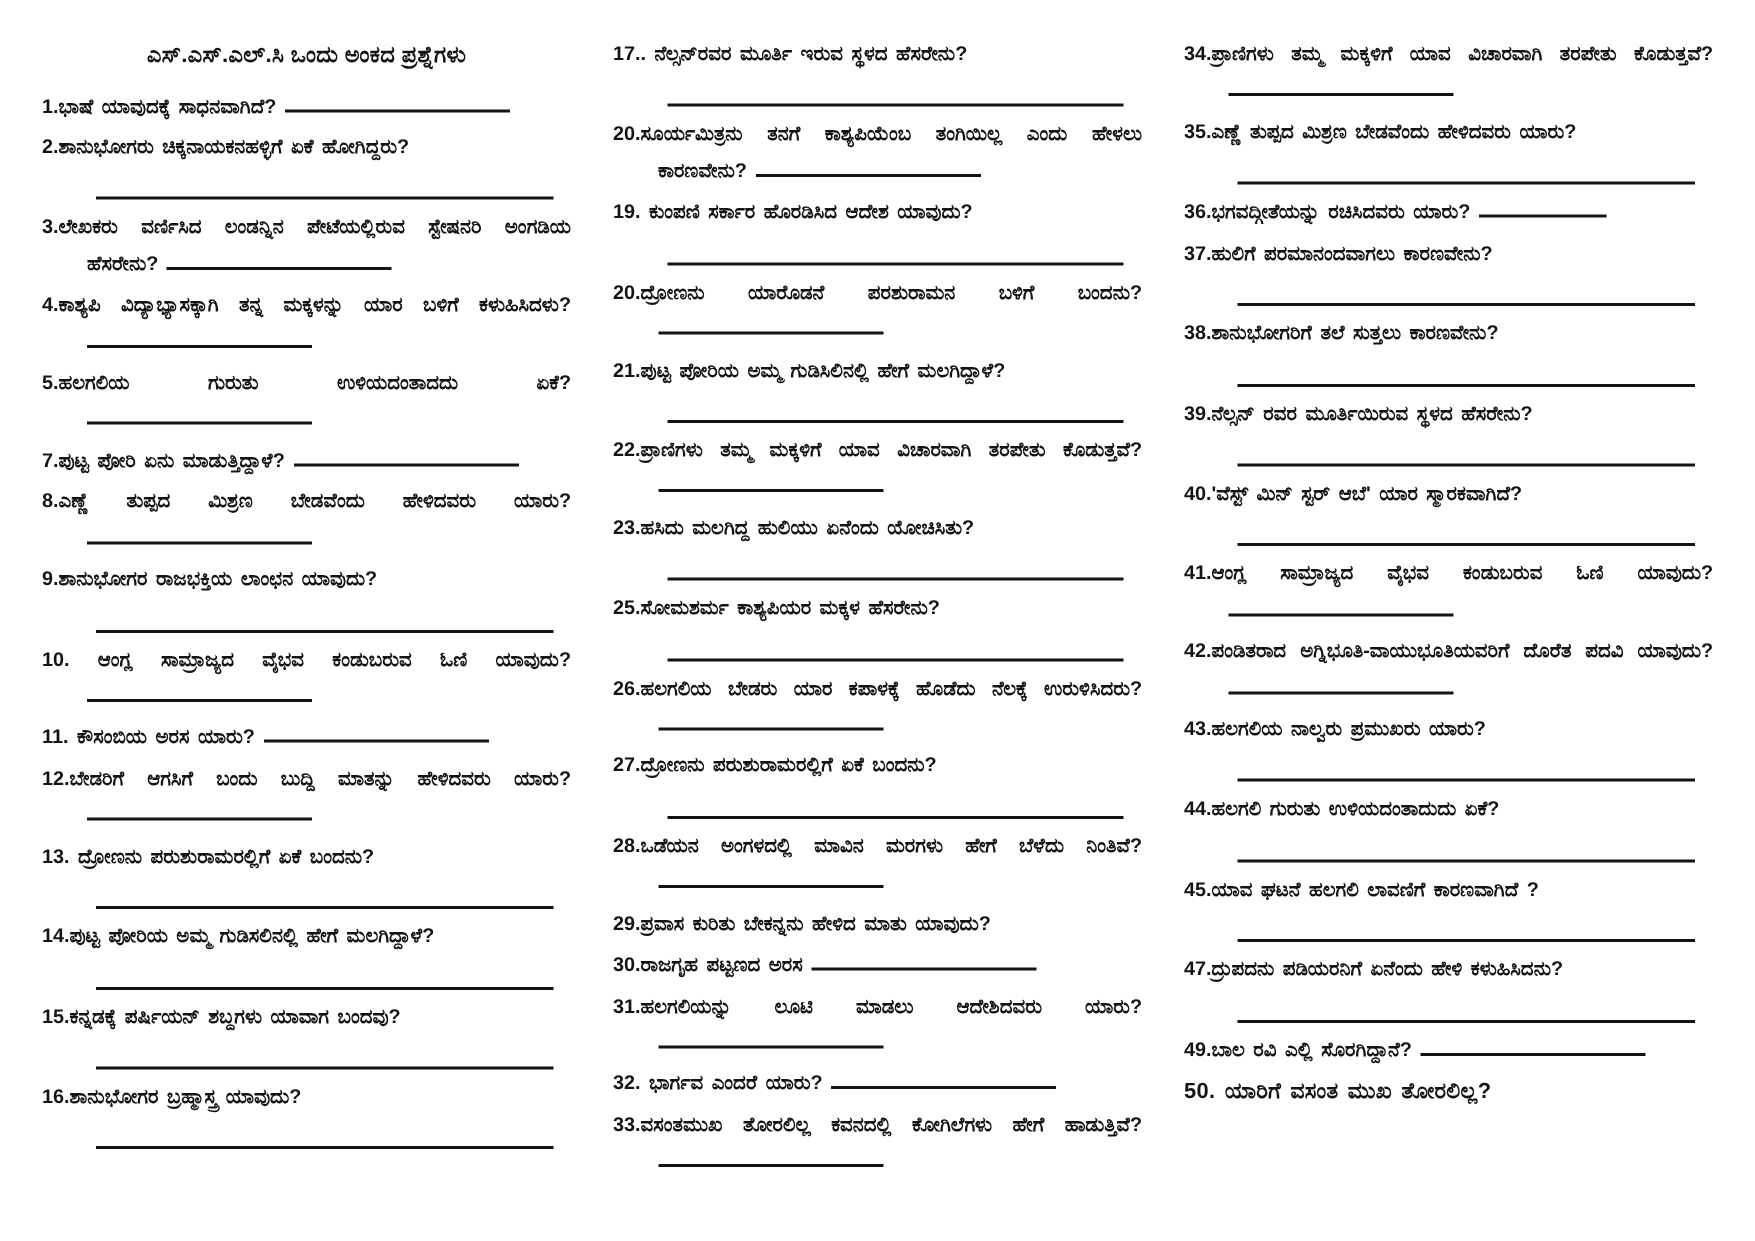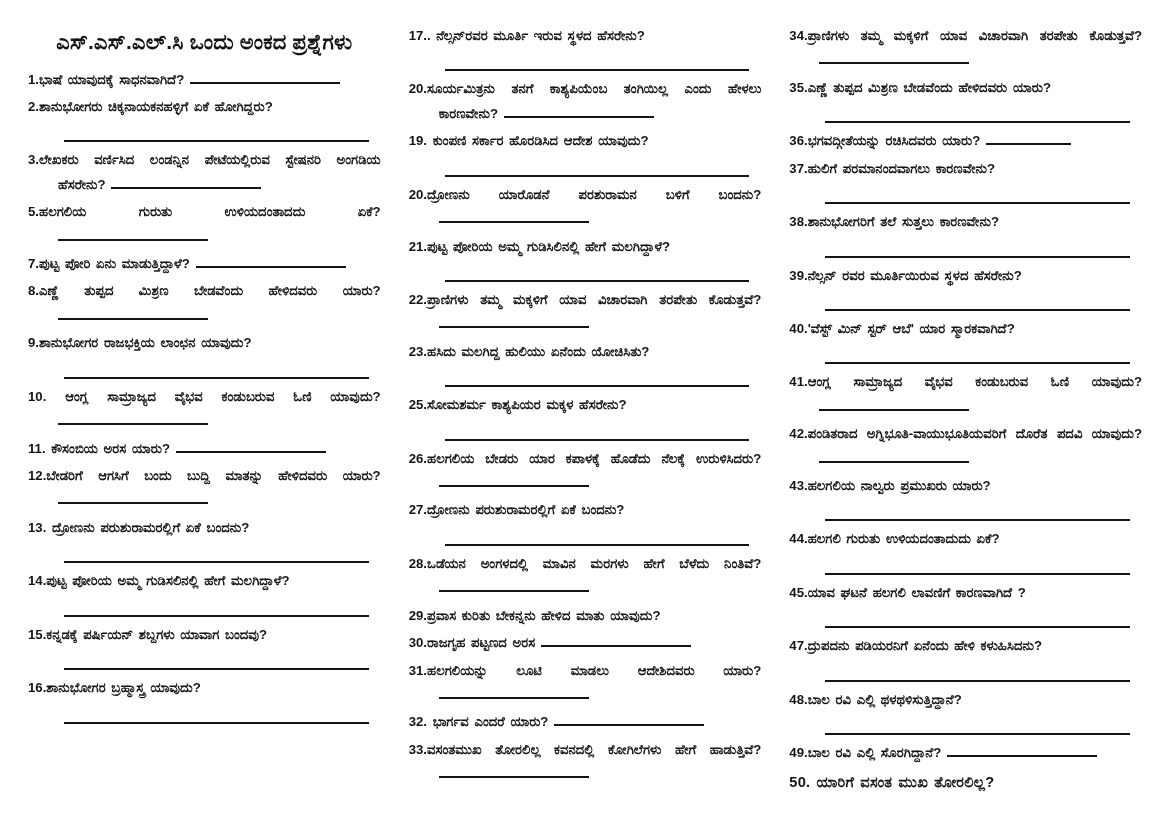--- a/index.html
+++ b/index.html
@@ -21,21 +21,21 @@
     gap:28px;
     padding:24px 28px 10px 28px;
   }
   .column{
     flex:1 1 0;
     min-width:0;
   }
   .title{
     text-align:center;
     font-weight:bold;
-    font-size:21px;
+    font-size:15px;
     margin:2px 0 10px 0;
     letter-spacing:.2px;
     line-height:1.5;
   }
   .q{
     font-size:13.2px;
     font-weight:bold;
     line-height:1.85;
     text-align:justify;
     padding-left:30px;
@@ -71,20 +71,21 @@
 </style>
 </head>
 <body>
 
 <div class="page">
   <div class="column">
     <div class="title">ಎಸ್.ಎಸ್.ಎಲ್.ಸಿ ಒಂದು ಅಂಕದ ಪ್ರಶ್ನೆಗಳು</div>
   <div class="q"><span class="qnum">1.</span><span class="qtext">ಭಾಷೆ ಯಾವುದಕ್ಕೆ ಸಾಧನವಾಗಿದೆ?</span> <span class="blank-inline"></span></div>
       <div class="q"><span class="qnum">2.</span><span class="qtext">ಶಾನುಭೋಗರು ಚಿಕ್ಕನಾಯಕನಹಳ್ಳಿಗೆ ಏಕೆ ಹೋಗಿದ್ದರು?</span><div class="blank-below"></div></div>
       <div class="q"><span class="qnum">3.</span><span class="qtext">ಲೇಖಕರು ವರ್ಣಿಸಿದ ಲಂಡನ್ನಿನ ಪೇಟೆಯಲ್ಲಿರುವ ಸ್ಟೇಷನರಿ ಅಂಗಡಿಯ ಹೆಸರೇನು?</span> <span class="blank-inline"></span></div>
+      <div class="q"><span class="qnum">4.</span><span class="qtext">ಕಾಶ್ಯಪಿ ವಿದ್ಯಾಭ್ಯಾಸಕ್ಕಾಗಿ ತನ್ನ ಮಕ್ಕಳನ್ನು ಯಾರ ಬಳಿಗೆ ಕಳುಹಿಸಿದಳು?</span> <span class="blank-inline"></span></div>
       <div class="q"><span class="qnum">5.</span><span class="qtext">ಹಲಗಲಿಯ ಗುರುತು ಉಳಿಯದಂತಾದದು ಏಕೆ?</span> <span class="blank-inline"></span></div>
       <div class="q"><span class="qnum">7.</span><span class="qtext">ಪುಟ್ಟ ಪೋರಿ ಏನು ಮಾಡುತ್ತಿದ್ದಾಳೆ?</span> <span class="blank-inline"></span></div>
       <div class="q"><span class="qnum">8.</span><span class="qtext">ಎಣ್ಣೆ ತುಪ್ಪದ ಮಿಶ್ರಣ ಬೇಡವೆಂದು ಹೇಳಿದವರು ಯಾರು?</span> <span class="blank-inline"></span></div>
       <div class="q"><span class="qnum">9.</span><span class="qtext">ಶಾನುಭೋಗರ ರಾಜಭಕ್ತಿಯ ಲಾಂಛನ ಯಾವುದು?</span><div class="blank-below"></div></div>
       <div class="q"><span class="qnum">10. </span><span class="qtext">ಆಂಗ್ಲ ಸಾಮ್ರಾಜ್ಯದ ವೈಭವ ಕಂಡುಬರುವ ಓಣಿ ಯಾವುದು?</span> <span class="blank-inline"></span></div>
       <div class="q"><span class="qnum">11. </span><span class="qtext">ಕೌಸಂಬಿಯ ಅರಸ ಯಾರು?</span> <span class="blank-inline"></span></div>
       <div class="q"><span class="qnum">12.</span><span class="qtext">ಬೇಡರಿಗೆ ಆಗಸಿಗೆ ಬಂದು ಬುದ್ದಿ ಮಾತನ್ನು ಹೇಳಿದವರು ಯಾರು?</span> <span class="blank-inline"></span></div>
       <div class="q"><span class="qnum">13. </span><span class="qtext">ದ್ರೋಣನು ಪರುಶುರಾಮರಲ್ಲಿಗೆ ಏಕೆ ಬಂದನು?</span><div class="blank-below"></div></div>
       <div class="q"><span class="qnum">14.</span><span class="qtext">ಪುಟ್ಟ ಪೋರಿಯ ಅಮ್ಮ ಗುಡಿಸಲಿನಲ್ಲಿ ಹೇಗೆ ಮಲಗಿದ್ದಾಳೆ?</span><div class="blank-below"></div></div>
       <div class="q"><span class="qnum">15.</span><span class="qtext">ಕನ್ನಡಕ್ಕೆ ಪರ್ಷಿಯನ್ ಶಬ್ದಗಳು ಯಾವಾಗ ಬಂದವು?</span><div class="blank-below"></div></div>
@@ -115,17 +116,16 @@
       <div class="q"><span class="qnum">37.</span><span class="qtext">ಹುಲಿಗೆ ಪರಮಾನಂದವಾಗಲು ಕಾರಣವೇನು?</span><div class="blank-below"></div></div>
       <div class="q"><span class="qnum">38.</span><span class="qtext">ಶಾನುಭೋಗರಿಗೆ ತಲೆ ಸುತ್ತಲು ಕಾರಣವೇನು?</span><div class="blank-below"></div></div>
       <div class="q"><span class="qnum">39.</span><span class="qtext">ನೆಲ್ಸನ್ ರವರ ಮೂರ್ತಿಯಿರುವ ಸ್ಥಳದ ಹೆಸರೇನು?</span><div class="blank-below"></div></div>
       <div class="q"><span class="qnum">40.</span><span class="qtext">'ವೆಸ್ಟ್ ಮಿನ್ ಸ್ಟರ್ ಆಬೆ' ಯಾರ ಸ್ಮಾರಕವಾಗಿದೆ?</span><div class="blank-below"></div></div>
       <div class="q"><span class="qnum">41.</span><span class="qtext">ಆಂಗ್ಲ ಸಾಮ್ರಾಜ್ಯದ ವೈಭವ ಕಂಡುಬರುವ ಓಣಿ ಯಾವುದು?</span> <span class="blank-inline"></span></div>
       <div class="q"><span class="qnum">42.</span><span class="qtext">ಪಂಡಿತರಾದ ಅಗ್ನಿಭೂತಿ-ವಾಯುಭೂತಿಯವರಿಗೆ ದೊರೆತ ಪದವಿ ಯಾವುದು?</span> <span class="blank-inline"></span></div>
       <div class="q"><span class="qnum">43.</span><span class="qtext">ಹಲಗಲಿಯ ನಾಲ್ವರು ಪ್ರಮುಖರು ಯಾರು?</span><div class="blank-below"></div></div>
       <div class="q"><span class="qnum">44.</span><span class="qtext">ಹಲಗಲಿ ಗುರುತು ಉಳಿಯದಂತಾದುದು ಏಕೆ?</span><div class="blank-below"></div></div>
       <div class="q"><span class="qnum">45.</span><span class="qtext">ಯಾವ ಘಟನೆ ಹಲಗಲಿ ಲಾವಣಿಗೆ ಕಾರಣವಾಗಿದೆ ?</span><div class="blank-below"></div></div>
       <div class="q"><span class="qnum">47.</span><span class="qtext">ದ್ರುಪದನು ಪಡಿಯರನಿಗೆ ಏನೆಂದು ಹೇಳಿ ಕಳುಹಿಸಿದನು?</span><div class="blank-below"></div></div>
-      <div class="q"><span class="qnum">48.</span><span class="qtext">ಬಾಲ ರವಿ ಎಲ್ಲಿ ಥಳಥಳಿಸುತ್ತಿದ್ದಾನೆ?</span><div class="blank-below"></div></div>
       <div class="q"><span class="qnum">49.</span><span class="qtext">ಬಾಲ ರವಿ ಎಲ್ಲಿ ಸೊರಗಿದ್ದಾನೆ?</span> <span class="blank-inline"></span></div>
       <div class="q emphasis"><span class="qnum">50. </span><span class="qtext">ಯಾರಿಗೆ ವಸಂತ ಮುಖ ತೋರಲಿಲ್ಲ?</span></div>
     </div>
 </div>
 
 </body></html>

